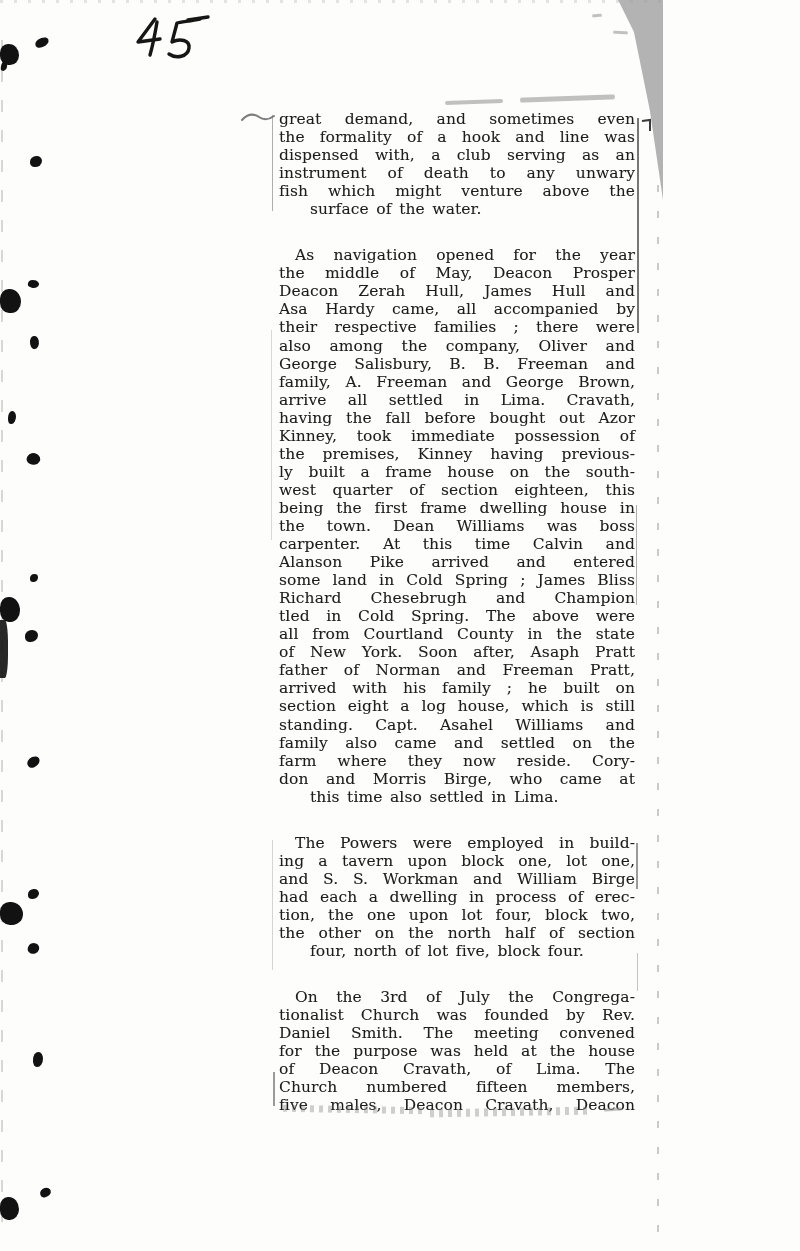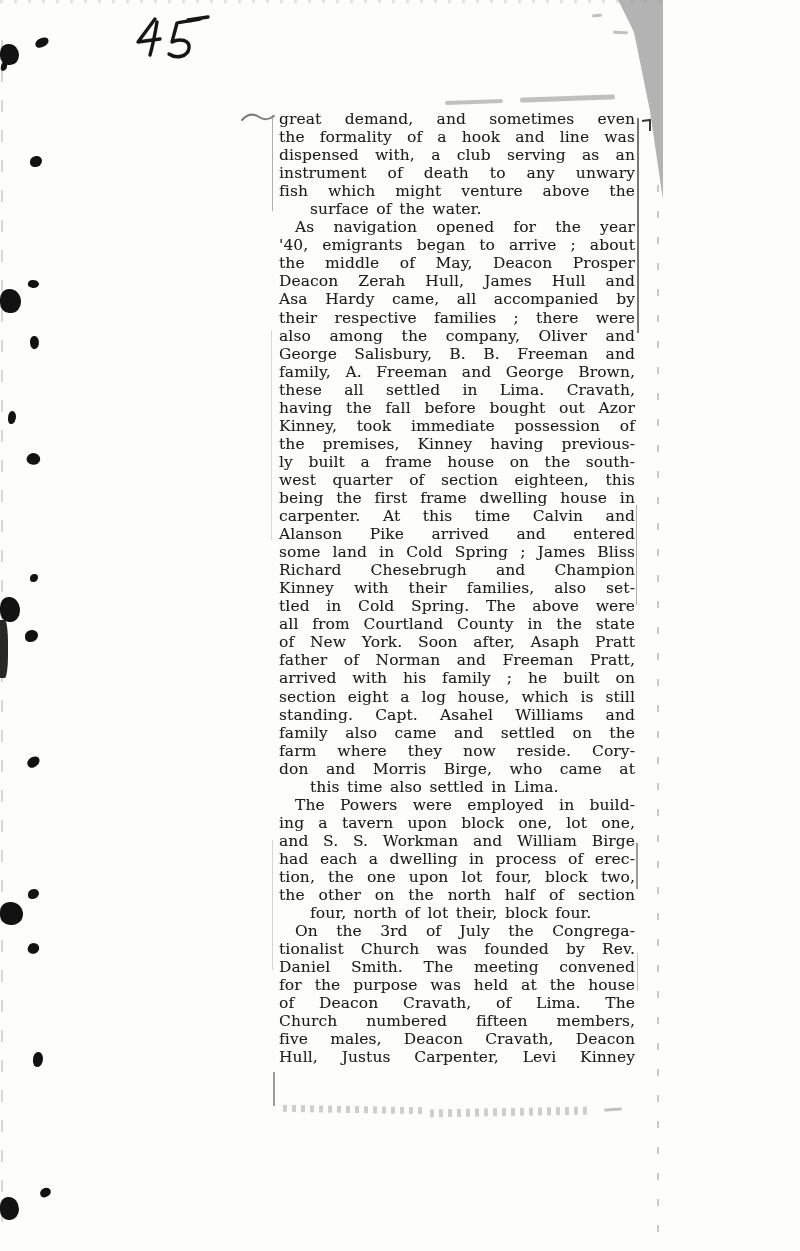--- a/index.html
+++ b/index.html
@@ -78,21 +78,21 @@
     text-shadow: 0.3px 0.3px 0 rgba(20,20,20,0.28);
   }
   .line {
     text-align: justify;
     text-align-last: justify;
     white-space: normal;
     height: 18.06px;
     overflow: visible;
   }
   .line.last { text-align-last: left; margin-left: 31px; }
-  .line.indent { text-indent: 16px; }
+  .line.indent { text-indent: 16px; margin-top: 28px; }
 
   
   .rule { position: absolute; }
   .rule.r1 { left: 637px; top: 118px; width: 1.5px; height: 215px; background: #5f5f5f; opacity: .85; }
   .rule.r2 { left: 636px; top: 505px; width: 1px; height: 100px; background: #9a9a9a; opacity: .8; }
   .rule.r3 { left: 636px; top: 843px; width: 1.5px; height: 46px; background: #8a8a8a; opacity: .85; }
   .rule.r4 { left: 637px; top: 953px; width: 1px; height: 38px; background: #aaaaaa; opacity: .7; }
   .rule.l1 { left: 272px; top: 115px; width: 1px; height: 96px; background: #9a9a9a; opacity: .8; }
   .rule.l2 { left: 271px; top: 330px; width: 1px; height: 210px; background: #c7c7c7; opacity: .7; }
   .rule.l3 { left: 272px; top: 840px; width: 1px; height: 130px; background: #c2c2c2; opacity: .7; }
@@ -146,66 +146,64 @@
   </div>
 
   <div class="clipping-text">
       <div class="line">great demand, and sometimes even</div>
       <div class="line">the formality of a hook and line was</div>
       <div class="line">dispensed with, a club serving as an</div>
       <div class="line">instrument of death to any unwary</div>
       <div class="line">fish which might venture above the</div>
       <div class="line last">surface of the water.</div>
       <div class="line indent">As navigation opened for the year</div>
-      <div class="line">'40, emigrants began to arrive ; about</div>
       <div class="line">the middle of May, Deacon Prosper</div>
       <div class="line">Deacon Zerah Hull, James Hull and</div>
       <div class="line">Asa Hardy came, all accompanied by</div>
       <div class="line">their respective families ; there were</div>
       <div class="line">also among the company, Oliver and</div>
       <div class="line">George Salisbury, B. B. Freeman and</div>
       <div class="line">family, A. Freeman and George Brown,</div>
-      <div class="line">these all settled in Lima. Cravath,</div>
+      <div class="line">arrive all settled in Lima. Cravath,</div>
       <div class="line">having the fall before bought out Azor</div>
       <div class="line">Kinney, took immediate possession of</div>
       <div class="line">the premises, Kinney having previous-</div>
       <div class="line">ly built a frame house on the south-</div>
       <div class="line">west quarter of section eighteen, this</div>
       <div class="line">being the first frame dwelling house in</div>
+      <div class="line">the town. Dean Williams was boss</div>
       <div class="line">carpenter. At this time Calvin and</div>
       <div class="line">Alanson Pike arrived and entered</div>
       <div class="line">some land in Cold Spring ; James Bliss</div>
       <div class="line">Richard Chesebrugh and Champion</div>
-      <div class="line">Kinney with their families, also set-</div>
       <div class="line">tled in Cold Spring. The above were</div>
       <div class="line">all from Courtland County in the state</div>
       <div class="line">of New York. Soon after, Asaph Pratt</div>
       <div class="line">father of Norman and Freeman Pratt,</div>
       <div class="line">arrived with his family ; he built on</div>
       <div class="line">section eight a log house, which is still</div>
       <div class="line">standing. Capt. Asahel Williams and</div>
       <div class="line">family also came and settled on the</div>
       <div class="line">farm where they now reside. Cory-</div>
       <div class="line">don and Morris Birge, who came at</div>
       <div class="line last">this time also settled in Lima.</div>
       <div class="line indent">The Powers were employed in build-</div>
       <div class="line">ing a tavern upon block one, lot one,</div>
       <div class="line">and S. S. Workman and William Birge</div>
       <div class="line">had each a dwelling in process of erec-</div>
       <div class="line">tion, the one upon lot four, block two,</div>
       <div class="line">the other on the north half of section</div>
-      <div class="line last">four, north of lot their, block four.</div>
+      <div class="line last">four, north of lot five, block four.</div>
       <div class="line indent">On the 3rd of July the Congrega-</div>
       <div class="line">tionalist Church was founded by Rev.</div>
       <div class="line">Daniel Smith. The meeting convened</div>
       <div class="line">for the purpose was held at the house</div>
       <div class="line">of Deacon Cravath, of Lima. The</div>
       <div class="line">Church numbered fifteen members,</div>
       <div class="line">five males, Deacon Cravath, Deacon</div>
-      <div class="line">Hull, Justus Carpenter, Levi Kinney</div>
     </div>
 
   <div>
       <div class="blot speck" style="left: 35px; top: 38px; width: 14px; height: 9px; transform: rotate(-20deg);"></div>
       <div class="blot blob" style="left: 0px; top: 44px; width: 19px; height: 21px;"></div>
       <div class="blot speck" style="left: 1px; top: 62px; width: 6px; height: 9px; transform: rotate(10deg);"></div>
       <div class="blot speck" style="left: 30px; top: 156px; width: 12px; height: 11px;"></div>
       <div class="blot speck" style="left: 28px; top: 280px; width: 11px; height: 8px; transform: rotate(15deg);"></div>
       <div class="blot blob" style="left: 0px; top: 289px; width: 21px; height: 24px;"></div>
       <div class="blot speck" style="left: 30px; top: 336px; width: 9px; height: 13px; transform: rotate(-10deg);"></div>

